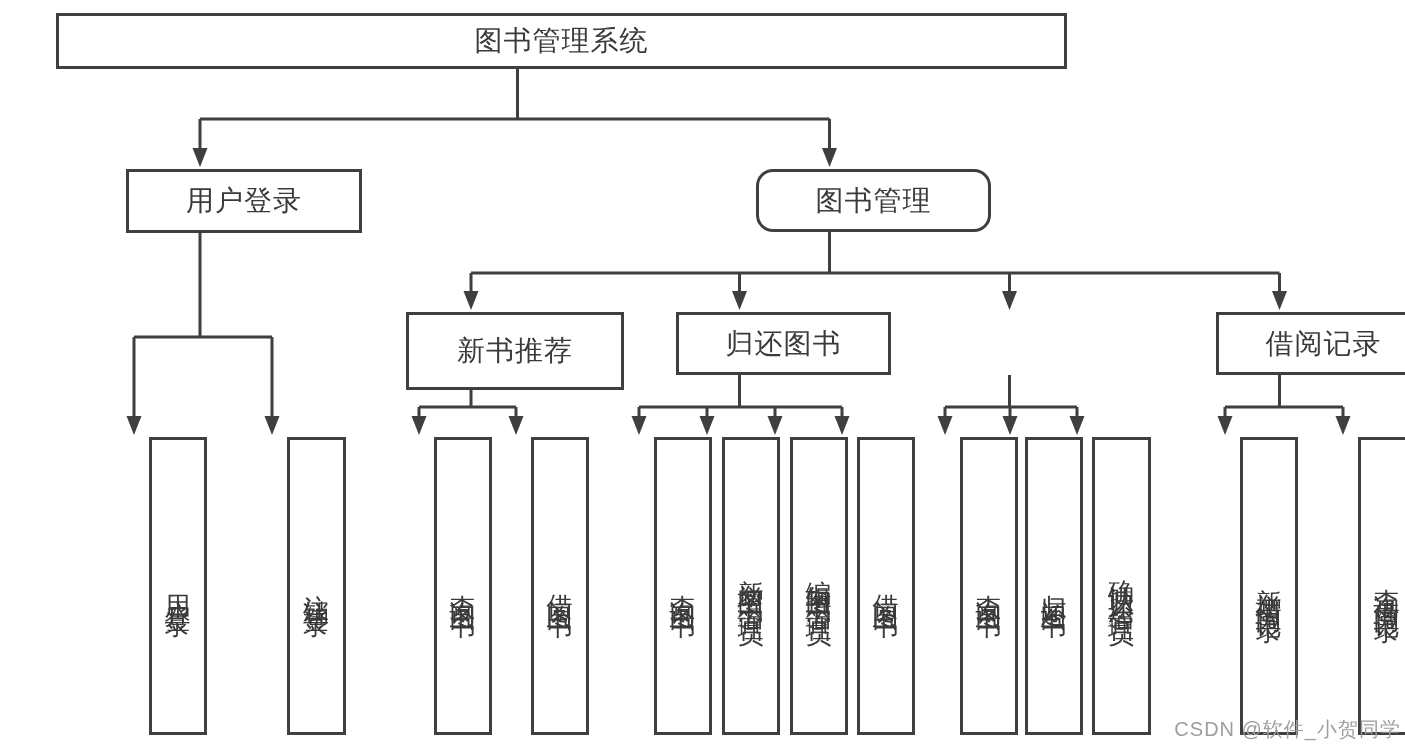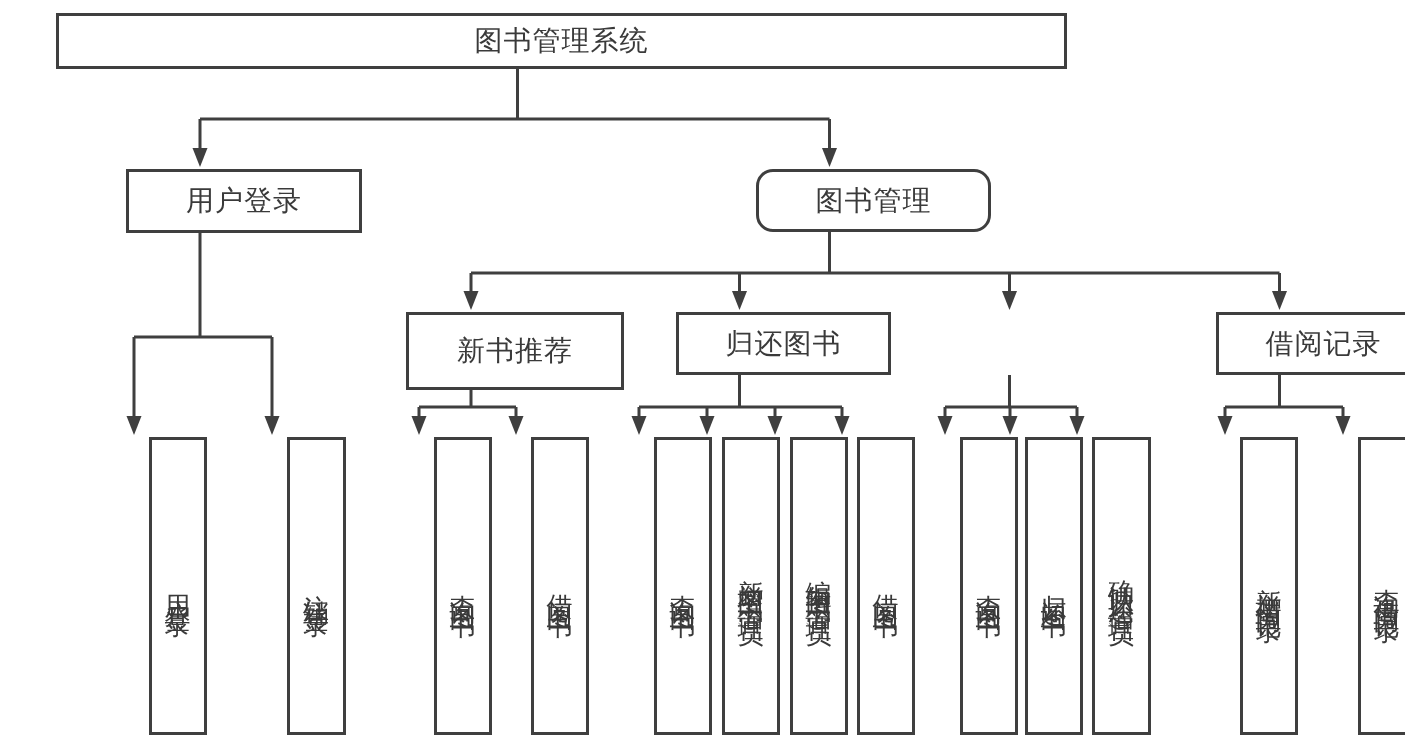--- a/index.html
+++ b/index.html
@@ -114,14 +114,15 @@
   <div class="node leaf" style="left:746px;top:437px;width:58px;height:298px;">编辑图书（管理员）</div>
   <div class="node leaf" style="left:813px;top:437px;width:58px;height:298px;">借阅图书</div>
 
   <div class="node leaf" style="left:916px;top:437px;width:58px;height:298px;">查询图书</div>
   <div class="node leaf" style="left:981px;top:437px;width:58px;height:298px;">归还图书</div>
   <div class="node leaf" style="left:1048px;top:437px;width:59px;height:298px;">确认归还（管理员）</div>
 
   <div class="node leaf" style="left:1196px;top:437px;width:58px;height:298px;">新增借阅记录</div>
   <div class="node leaf" style="left:1314px;top:437px;width:58px;height:298px;">查询借阅记录</div>
 
+  <div class="watermark">CSDN @软件_小贺同学</div>
 
 </div>
 
 </body></html>

